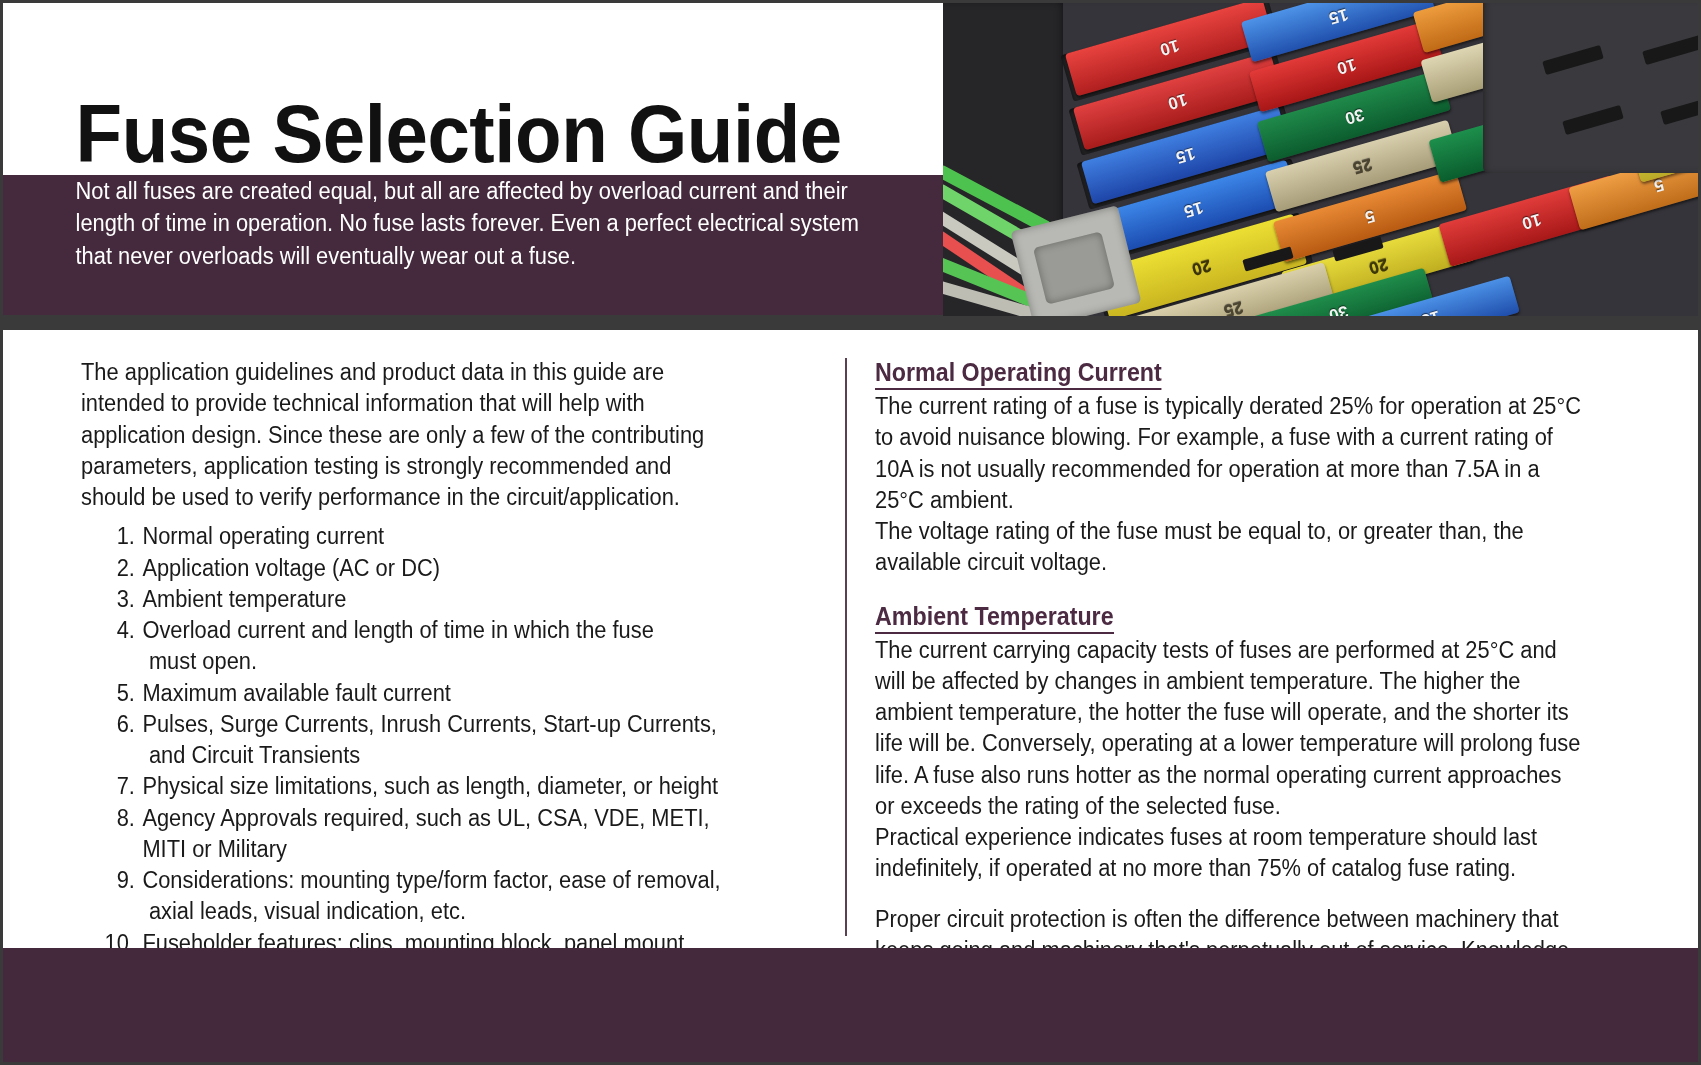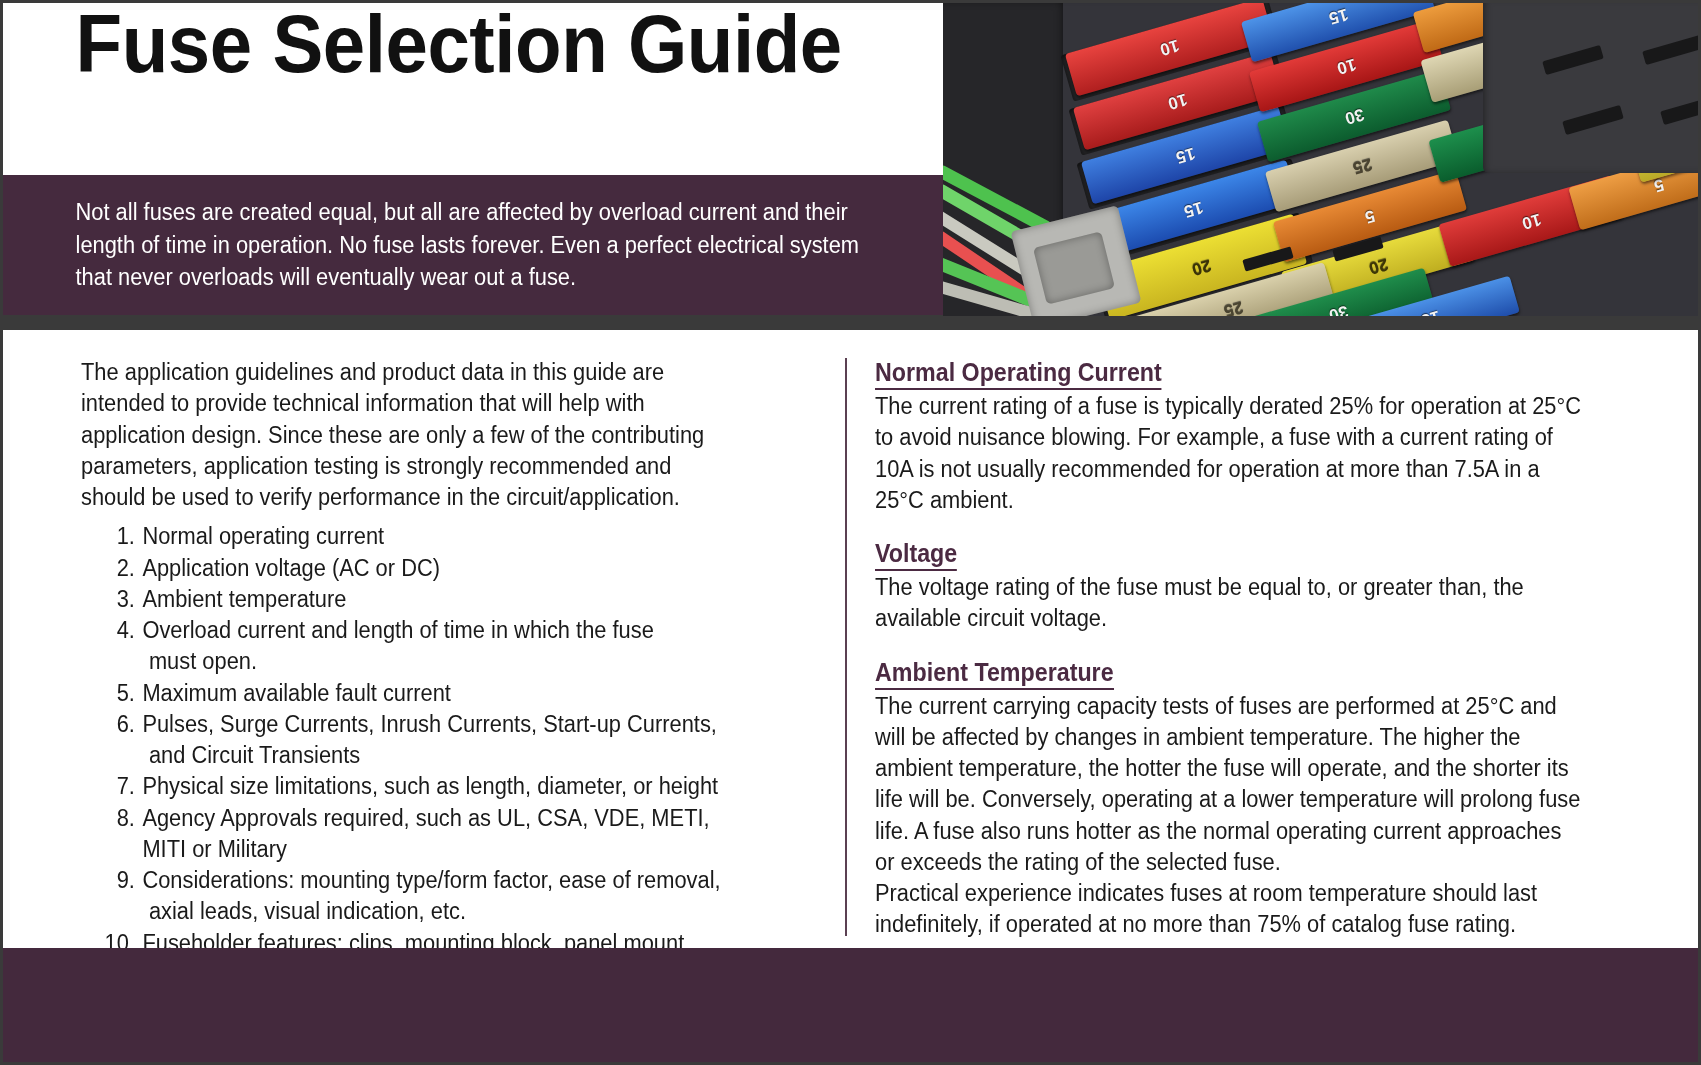--- a/index.html
+++ b/index.html
@@ -27,21 +27,21 @@
     width: 1701px;
     height: 322px;
   }
   .title-block {
     position: absolute;
     left: 0; top: 0;
     width: 1018px;
     height: 172px;
     background: #ffffff;
     display: flex;
-    align-items: flex-start;
+    align-items: flex-end;
   }
   .doc-title {
     margin: 0;
     padding-left: 78px;
     font-family: "Liberation Sans Narrow", "Liberation Sans", sans-serif;
     font-size: 82px;
     font-weight: 700;
     letter-spacing: -0.5px;
     color: #111111;
     line-height: 1;
@@ -49,21 +49,21 @@
     transform-origin: left center;
     white-space: nowrap;
   }
   .subtitle-band {
     position: absolute;
     left: 0; top: 172px;
     width: 1018px;
     height: 140px;
     background: #452a3e;
     display: flex;
-    align-items: center;
+    align-items: flex-start;
   }
   .subtitle-text {
     margin: 0;
     padding-left: 78px;
     padding-right: 80px;
     color: #ffffff;
     font-size: 23.5px;
     line-height: 1.38;
     transform: scaleX(0.93);
     transform-origin: left center;
@@ -356,23 +356,20 @@
 
     <div class="col-divider"></div>
 
     <div class="col-right">
 
       <span class="heading-wrap">
         <h2 class="section-heading" style="margin-top:0;">Normal Operating Current</h2>
       </span>
       <p class="body-text rc-para">The current rating of a fuse is typically derated 25% for operation at 25°C to avoid nuisance blowing. For example, a fuse with a current rating of 10A is not usually recommended for operation at more than 7.5A in a 25°C ambient.</p>
 
-      <span class="heading-wrap">
-        <h2 class="section-heading">Voltage</h2>
-      </span>
       <p class="body-text rc-para">The voltage rating of the fuse must be equal to, or greater than, the available circuit voltage.</p>
 
       <span class="heading-wrap">
         <h2 class="section-heading">Ambient Temperature</h2>
       </span>
       <p class="body-text rc-para">The current carrying capacity tests of fuses are performed at 25°C and will be affected by changes in ambient temperature. The higher the ambient temperature, the hotter the fuse will operate, and the shorter its life will be. Conversely, operating at a lower temperature will prolong fuse life. A fuse also runs hotter as the normal operating current approaches or exceeds the rating of the selected fuse.</p>
       <p class="body-text rc-para">Practical experience indicates fuses at room temperature should last indefinitely, if operated at no more than 75% of catalog fuse rating.</p>
       <div class="para-gap"></div>
       <p class="body-text rc-para">Proper circuit protection is often the difference between machinery that keeps going and machinery that's perpetually out of service. Knowledge of best practices for selecting, installing and replacing fuses helps avoid outages that put your equipment out of commission.</p>
     </div>

